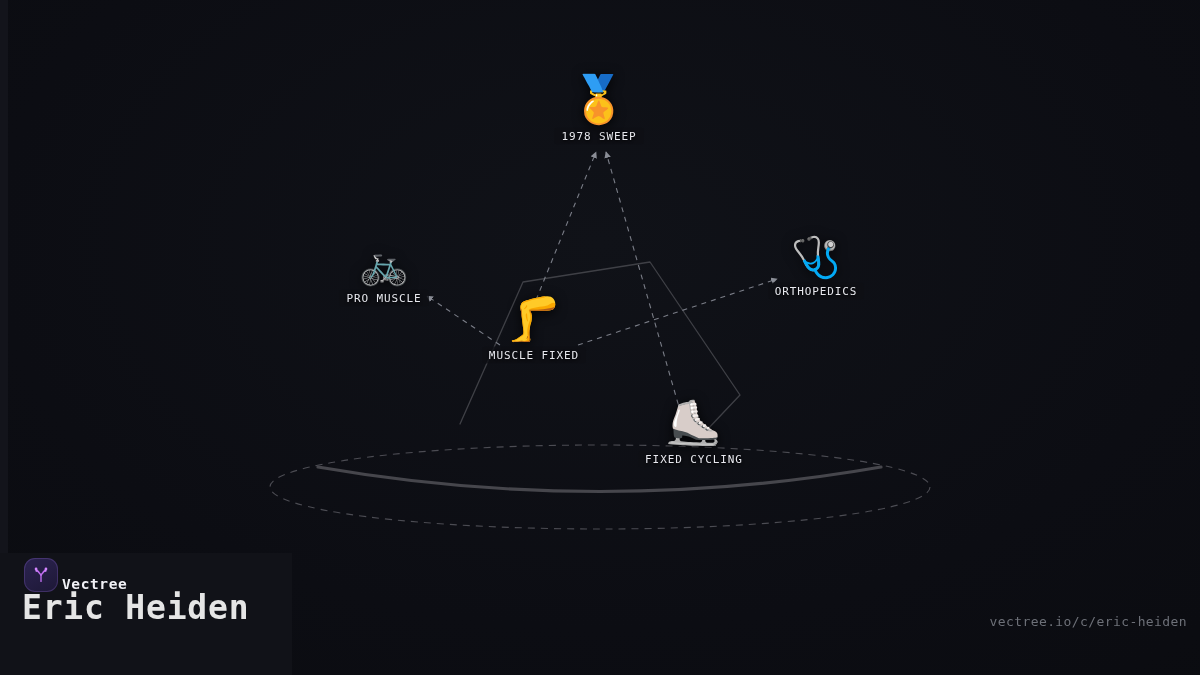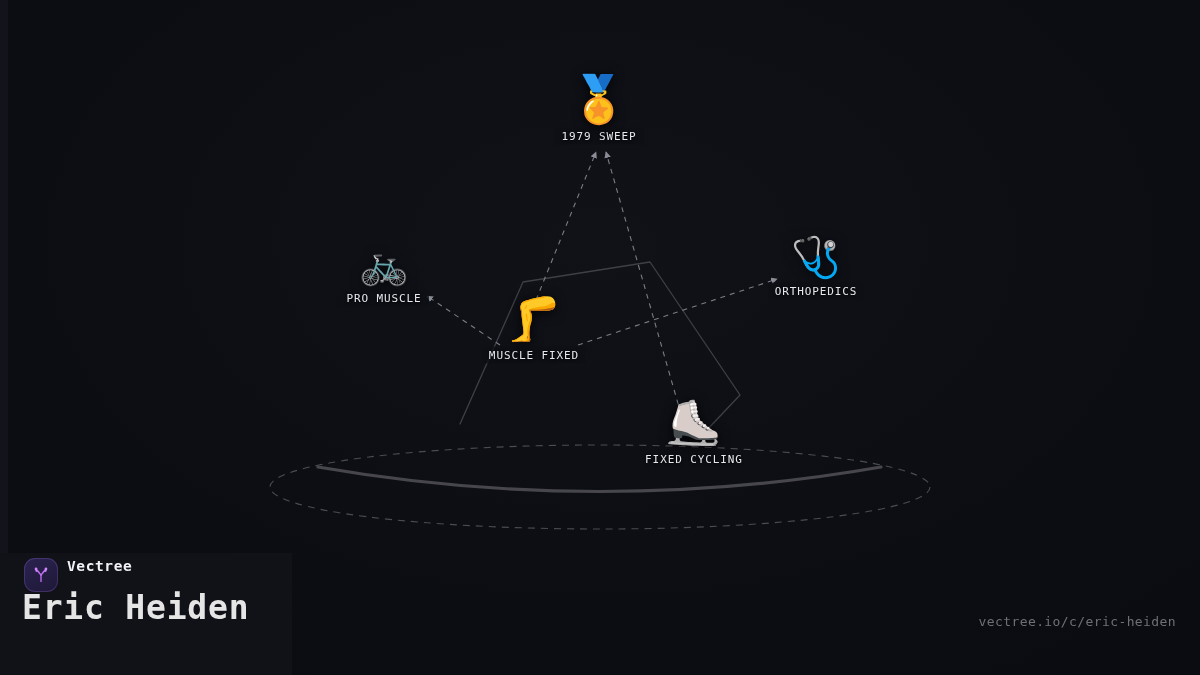--- a/index.html
+++ b/index.html
@@ -91,22 +91,22 @@
     position: absolute;
     left: 0; right: 0; bottom: 0;
     height: 135px;
     pointer-events: none;
   }
   #brand {
     position: absolute;
     left: 24px;
     top: 18px;
     display: flex;
-    align-items: flex-start;
-    gap: 9px;
+    align-items: flex-end;
+    gap: 4px;
     pointer-events: auto;
   }
   #brand-logo {
     width: 34px; height: 34px;
     border-radius: 11px;
     background: linear-gradient(150deg, #2b2350 0%, #241d42 55%, #1d1836 100%);
     box-shadow: inset 0 0 0 1px rgba(150,110,220,.26);
     display: flex;
     align-items: center;
     justify-content: center;
@@ -122,21 +122,21 @@
     left: 22px;
     top: 48px;
     font-size: 33px;
     font-weight: bold;
     letter-spacing: 0.8px;
     color: #e5e5e5;
     pointer-events: auto;
   }
   #url {
     position: absolute;
-    right: 24px;
+    right: 13px;
     top: 74px;
     font-size: 13px;
     letter-spacing: 0.4px;
     color: #6d7078;
     pointer-events: auto;
     margin-left: 40px;
   }
 </style>
 </head>
 <body>
@@ -163,21 +163,21 @@
 
     <line x1="681" y1="414" x2="606" y2="152" stroke="#7a7d87" stroke-width="1.1" stroke-dasharray="5 5" marker-end="url(#arrowhead)"></line>
 
     <line x1="500" y1="345" x2="427" y2="296" stroke="#7a7d87" stroke-width="1.1" stroke-dasharray="5 5" marker-end="url(#arrowhead)"></line>
 
     <line x1="578" y1="345" x2="777" y2="279" stroke="#7a7d87" stroke-width="1.1" stroke-dasharray="5 5" marker-end="url(#arrowhead)"></line>
   </svg>
 
   <div class="node" id="node-sweep">
     <div class="glyph">🏅</div>
-    <div class="label">1979 SWEEP</div>
+    <div class="label">1978 SWEEP</div>
   </div>
 
   <div class="node" id="node-cycling">
     <div class="glyph">🚲</div>
     <div class="label">PRO MUSCLE</div>
   </div>
 
   <div class="node" id="node-ortho">
     <div class="glyph">🩺</div>
     <div class="label">ORTHOPEDICS</div>

